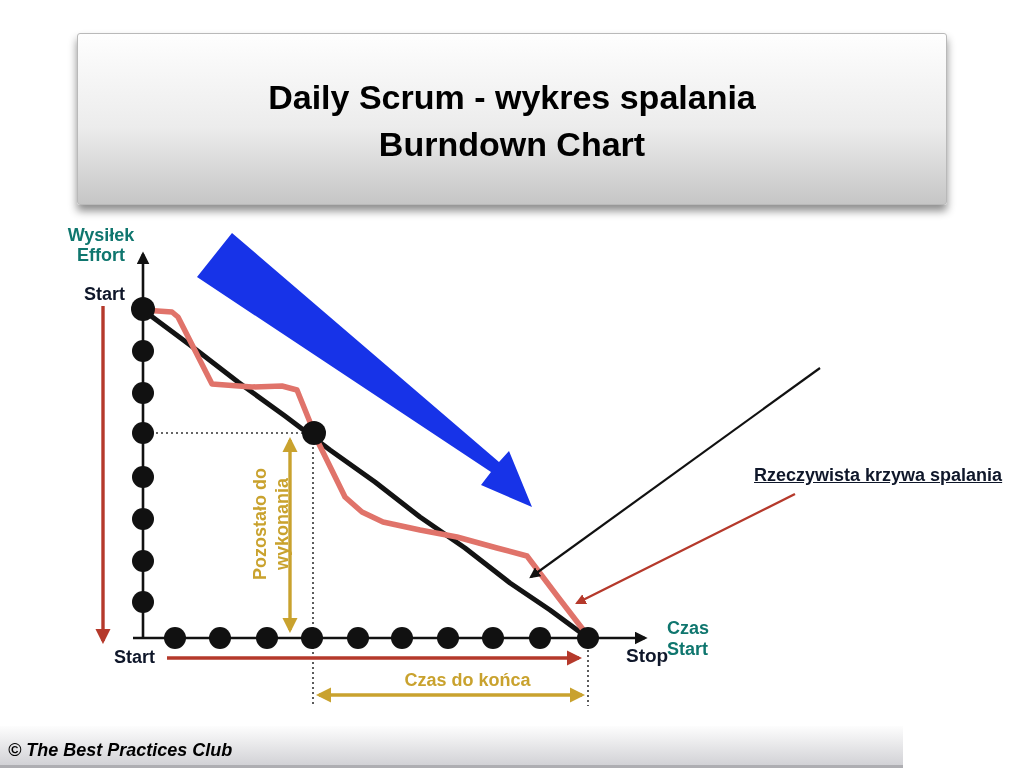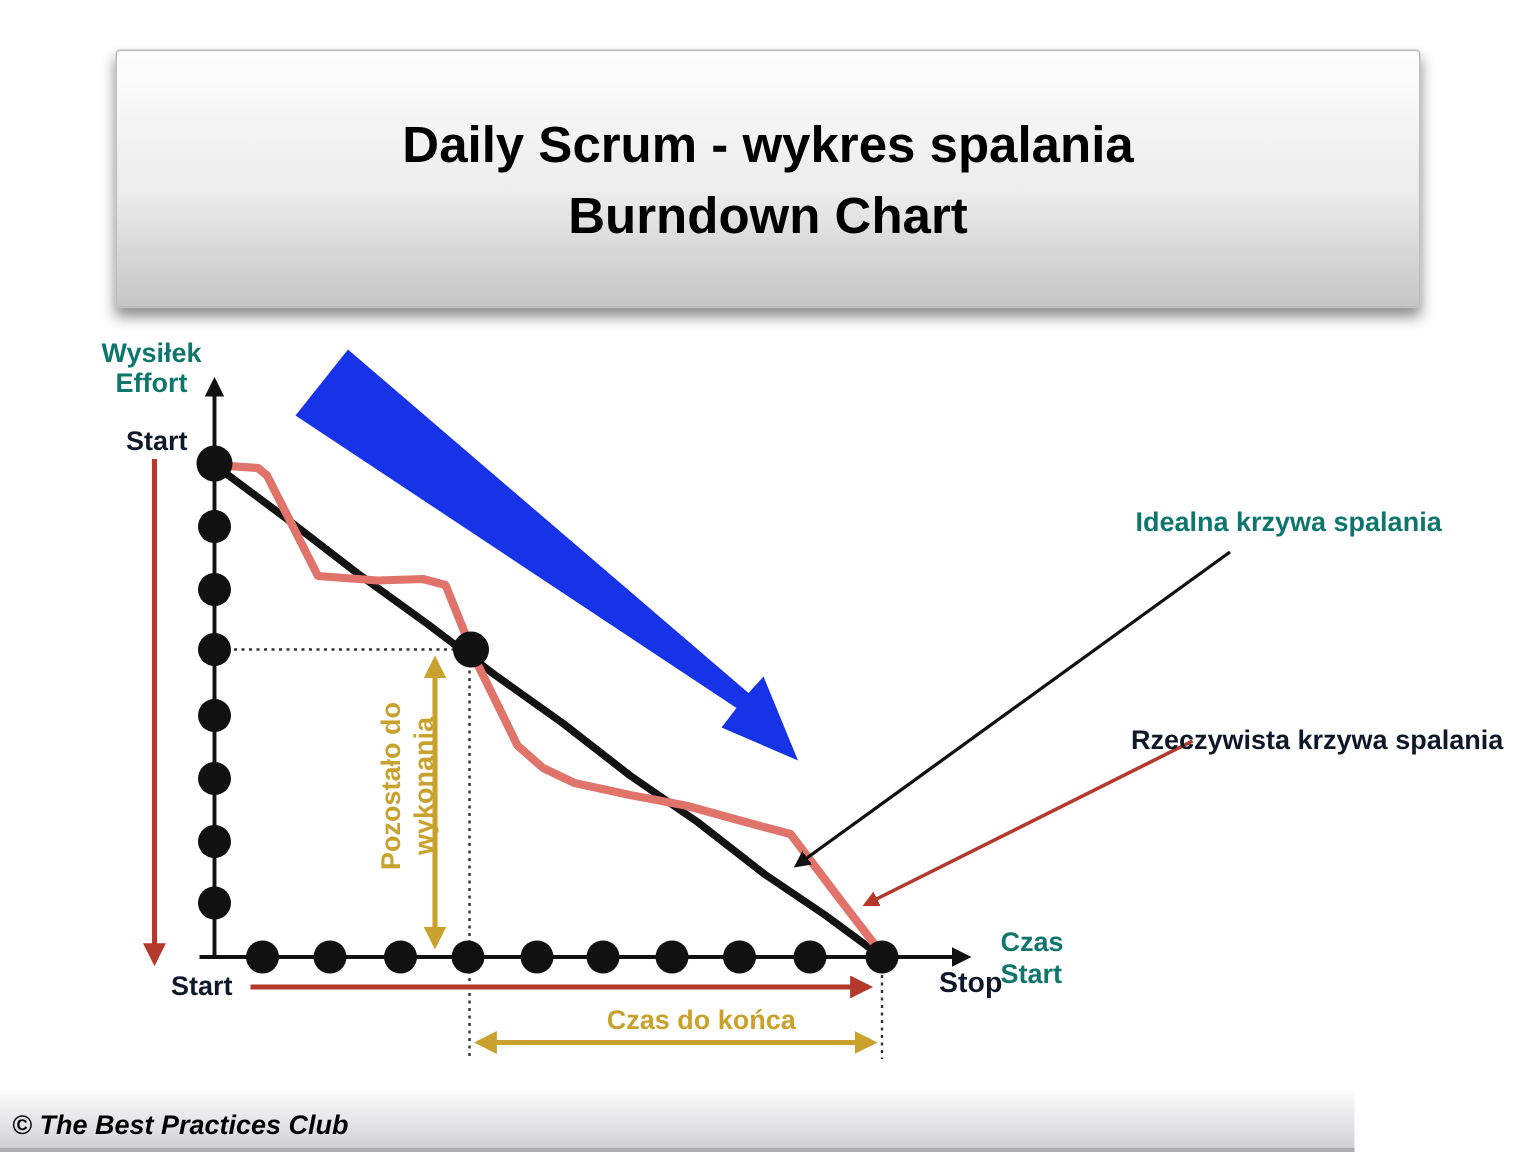--- a/index.html
+++ b/index.html
@@ -19,21 +19,21 @@
   .red{color:#0f172a;}
   .gold{color:#C9A22E;}
   .it{}
 
   .ylabel{left:55px;top:226px;width:92px;text-align:center;line-height:1.1;}
   .xlabel{left:667px;top:618px;line-height:1.15;}
   .start-top{left:84px;top:284px;}
   .start-bottom{left:114px;top:647px;}
   .stop{left:602px;top:645px;font-size:19px;margin-left:24px;}
   .ideal-lbl{left:757px;top:338px;}
-  .actual-lbl{left:754px;top:483px;}
+  .actual-lbl{left:754px;top:465px;text-decoration:underline;}
   .czas-do-konca{left:330px;top:670px;width:275px;text-align:center;}
   .pozostalo{left:272px;top:524px;transform:translate(-50%,-50%) rotate(-90deg);
              text-align:center;line-height:1.2;}
 
   svg{position:absolute;left:0;top:0;}
   .dotted{stroke:#333;stroke-width:1.6;stroke-dasharray:2 3;fill:none;}
 
   
   .footer{position:absolute;left:0;bottom:0;width:903px;height:42px;
           background:linear-gradient(#fdfdfd,#d2d2d6);
@@ -118,21 +118,20 @@
 
   <div class="lbl xlabel">
     <div>Czas</div>
     <div class="it">Start</div>
   </div>
 
   <div class="lbl red start-top">Start</div>
   <div class="lbl red start-bottom">Start</div>
   <div class="lbl red stop">Stop</div>
 
-  <div class="lbl ideal-lbl">Idealna krzywa spalania</div>
   <div class="lbl red actual-lbl">Rzeczywista krzywa spalania</div>
 
   <div class="lbl gold czas-do-konca">Czas do końca</div>
 
   <div class="lbl gold pozostalo">
     <div>Pozostało do</div>
     <div>wykonania</div>
   </div>
 
   <div class="footer">

